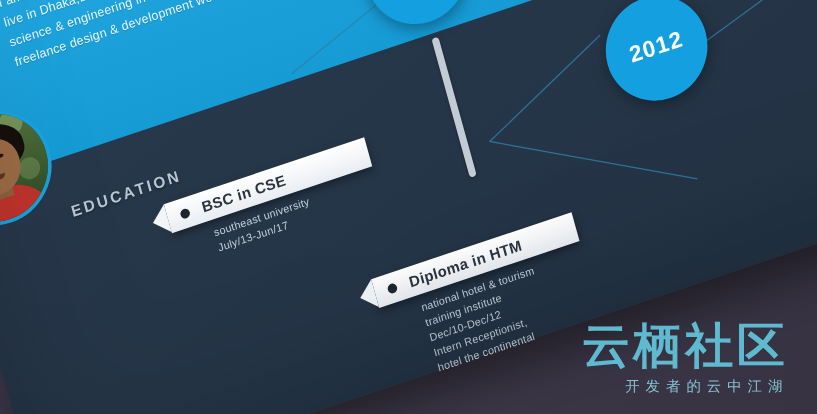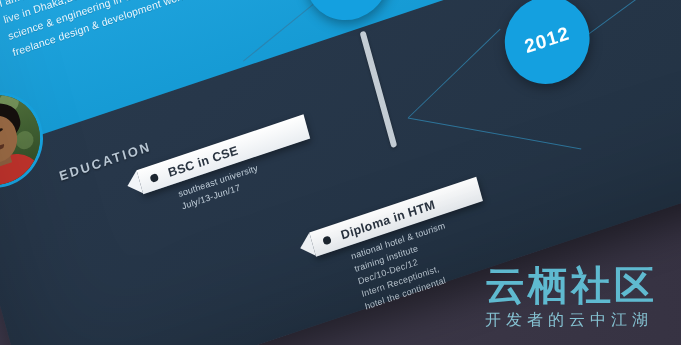--- a/index.html
+++ b/index.html
@@ -125,30 +125,30 @@
   .r-title{color:#2a3440;font-size:12.5px;font-weight:700;letter-spacing:.3px;white-space:nowrap;}
   .meta{margin-top:5px;margin-left:34px;color:#c5d2dd;font-size:9px;line-height:1.45;letter-spacing:.2px;}
   .meta div{white-space:nowrap;}
   .e-tc{left:724px;top:326px;}
   .e-bsc{left:168px;top:356px;}
   .e-dip{left:318px;top:470px;}
 
   
   .wm{
     position:absolute;right:10px;bottom:6px;
-    text-align:left;pointer-events:none;
+    text-align:right;pointer-events:none;
   }
   .wm-main{
     color:#63c6dd;font-size:40px;font-weight:700;letter-spacing:3px;
     line-height:1;
     font-family:"DejaVu Sans", sans-serif;
     opacity:.92;
   }
   .wm-sub{
-    color:#8ed2e2;font-size:16px;letter-spacing:5px;margin-top:5px;
+    color:#8ed2e2;font-size:12px;letter-spacing:5px;margin-top:5px;
     font-family:"DejaVu Sans", sans-serif;opacity:.9;
   }
   .wm-inner{position:relative;padding:6px 14px 8px;}
 </style>
 </head>
 <body>
 
 <div id="stage">
 
   <div class="backdrop"></div>

